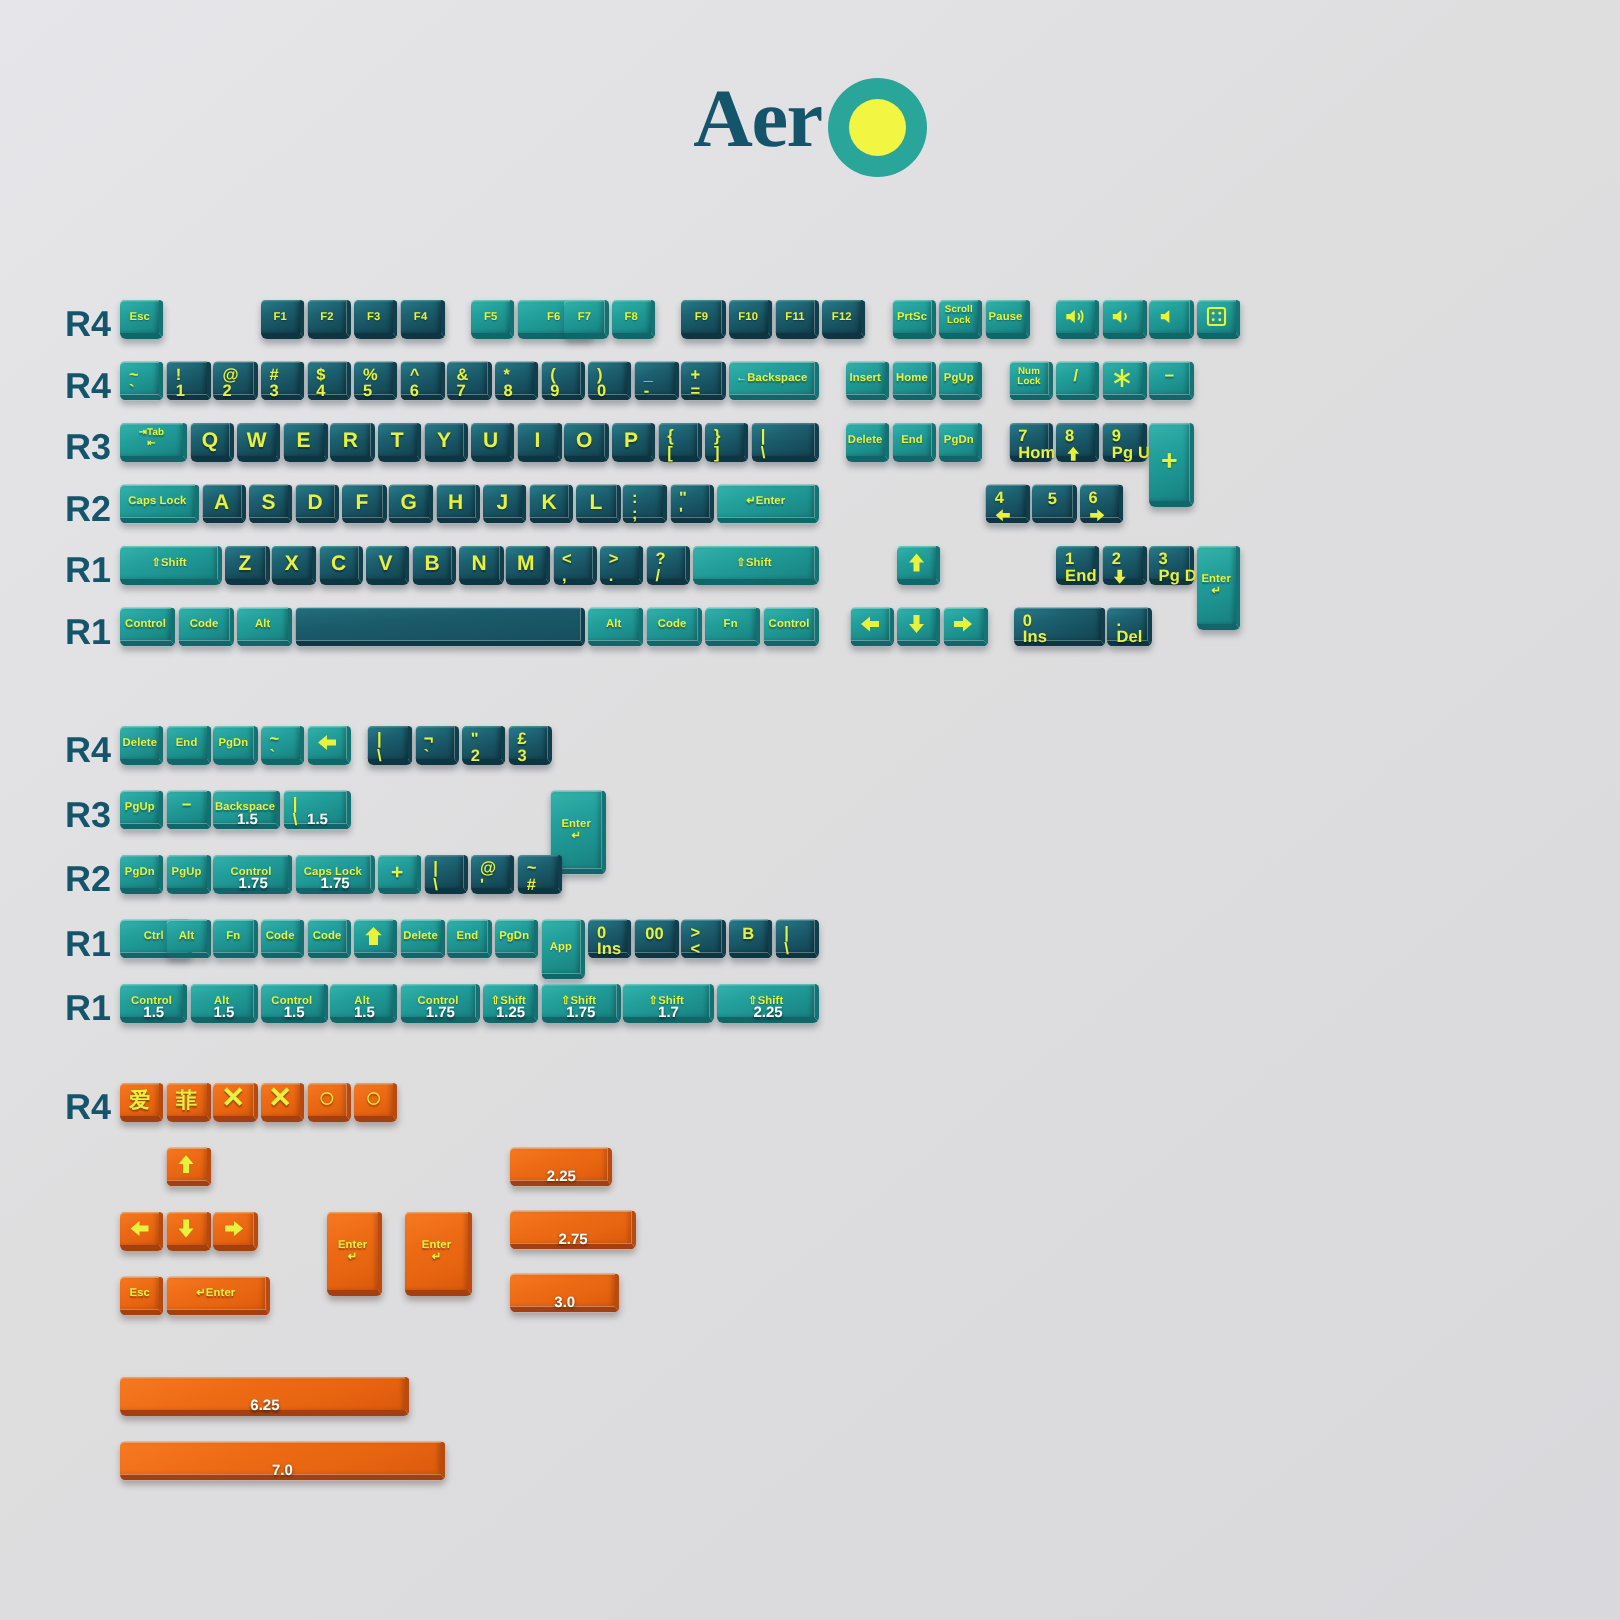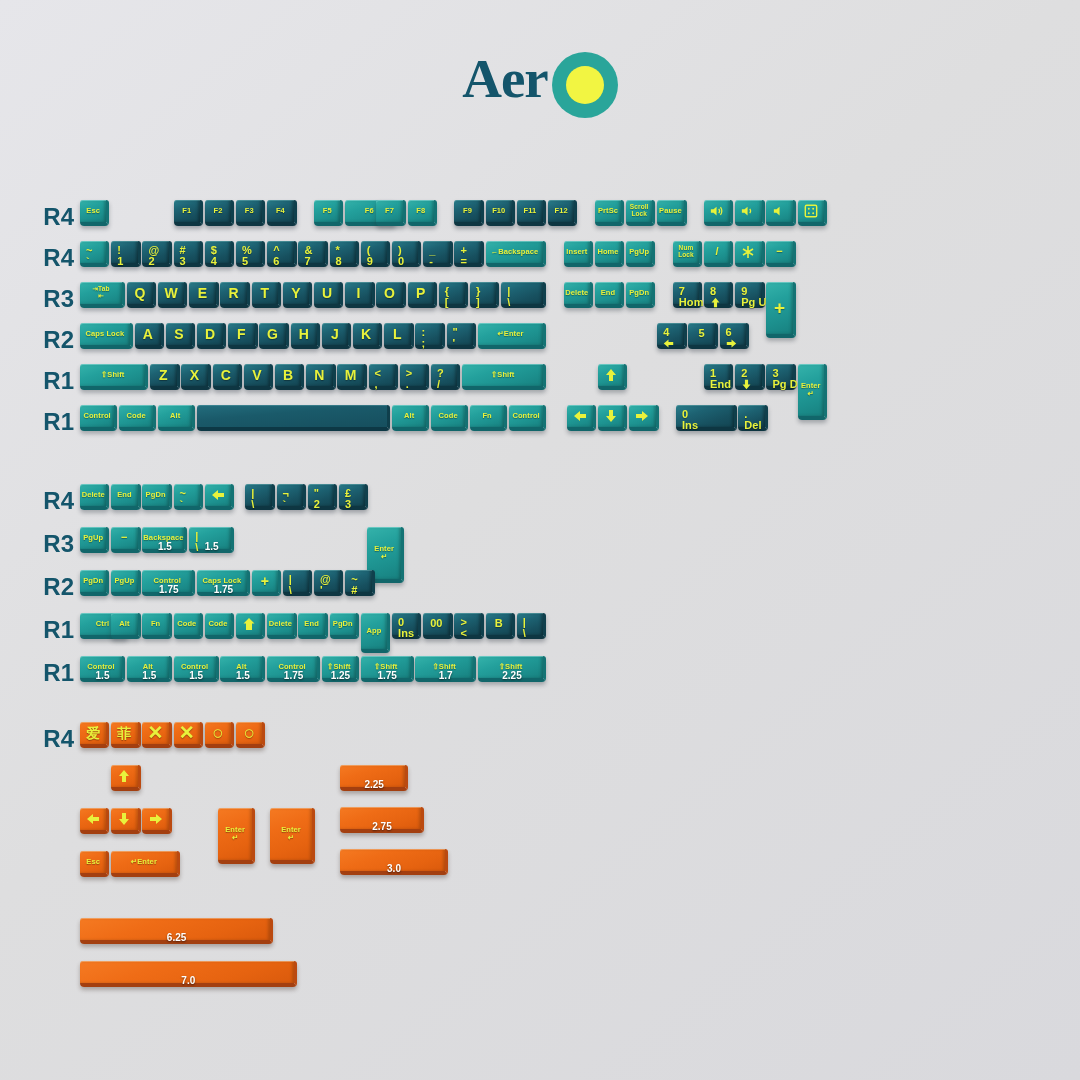--- a/index.html
+++ b/index.html
@@ -1146,21 +1146,21 @@
         </div>
       </div>
       <div class="key k-orange" style="left: 340px; top: 765px; width: 68.4px; height: 26.2px;">
         <div class="cap center"></div>
         <span class="sizecap inner">2.25</span>
       </div>
       <div class="key k-orange" style="left: 340px; top: 807px; width: 84px; height: 26.2px;">
         <div class="cap center"></div>
         <span class="sizecap inner">2.75</span>
       </div>
-      <div class="key k-orange" style="left: 340px; top: 849px; width: 108px; height: 26.2px;">
+      <div class="key k-orange" style="left: 340px; top: 849px; width: 73px; height: 26.2px;">
         <div class="cap center"></div>
         <span class="sizecap inner">3.0</span>
       </div>
       <div class="key k-orange" style="left: 80px; top: 918px; width: 193.2px; height: 26.2px;">
         <div class="cap center"></div>
         <span class="sizecap inner">6.25</span>
       </div>
       <div class="key k-orange" style="left: 80px; top: 961px; width: 216.6px; height: 26.2px;">
         <div class="cap center"></div>
         <span class="sizecap inner">7.0</span>

